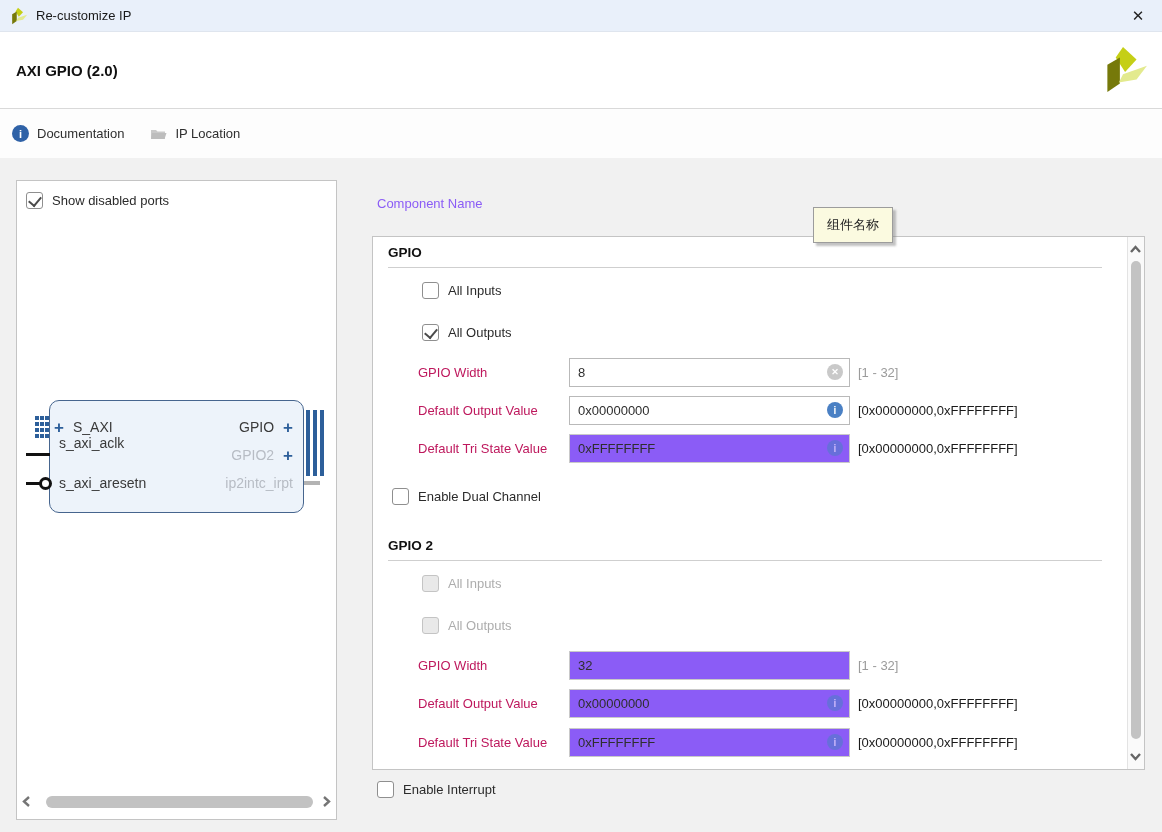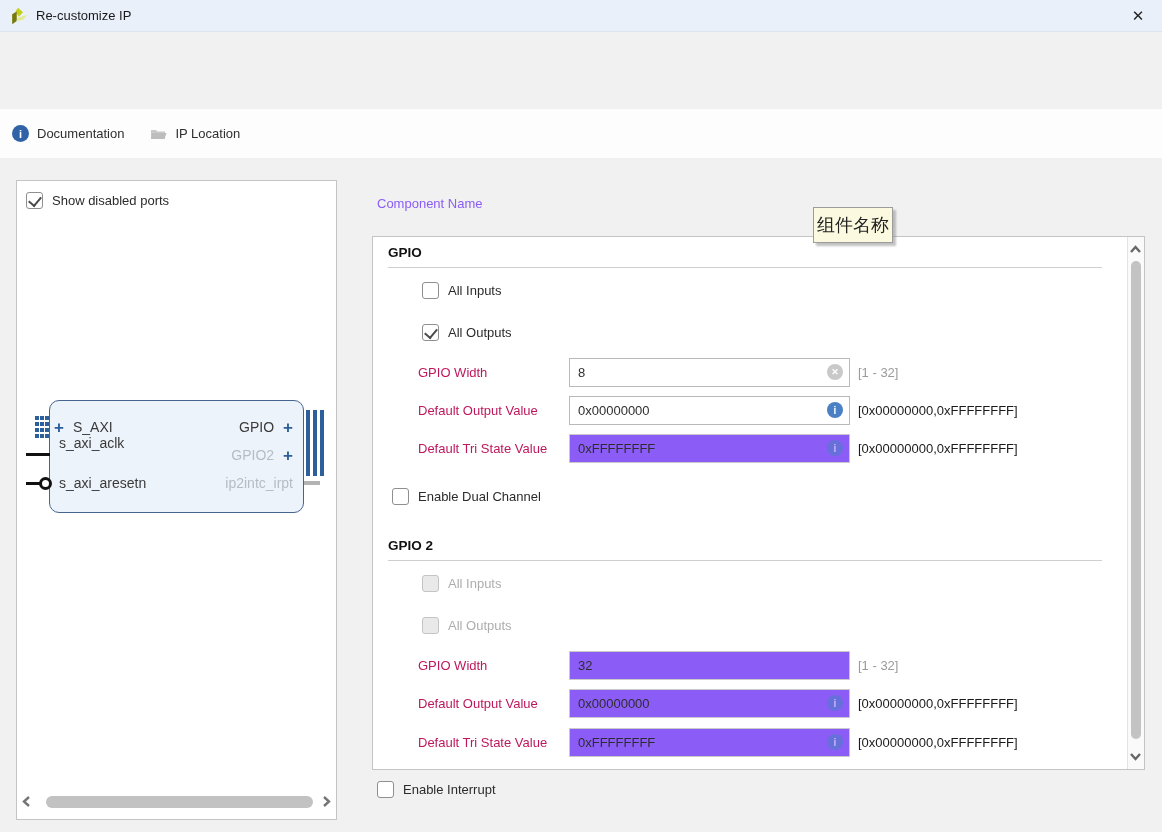--- a/index.html
+++ b/index.html
@@ -57,21 +57,21 @@
   .clear-ico { background:#c9c9c9; font-size:9px; font-weight:bold; }
   .info-ico { background:#4a80c4; font-size:10px; font-weight:bold; }
   .info-ico.dim { opacity:.55; }
   
   .comp-label { position:absolute; left:377px; top:196px; color:#8b5cf6;text-align:center; }
   .comp-input { position:absolute; left:498px; top:188px; width:639px; height:30px;
     background:#f1f1f1; border:1px solid #d6d6d6; font:13px "Liberation Sans", sans-serif;
     color:#333; padding:0 8px; }
   .tooltip { position:absolute; left:813px; top:207px; width:80px; height:36px; background:#fbfae0;
     border:1px solid #9c9c9c; box-shadow:3px 3px 2px rgba(120,120,120,.45); z-index:5;
-    display:flex; align-items:center; justify-content:center; font-size:18px; color:#222; }
+    display:flex; align-items:center; justify-content:center; font-size:13px; color:#222; }
   
   .blk { position:absolute; left:32px; top:219px; width:255px; height:113px;
     background:#edf3fa; border:1.5px solid #46658e; border-radius:10px; }
   .prow { position:absolute; display:flex; align-items:center; gap:9px; height:20px; font-size:14px; }
   .prow .plus { color:#2d5f9a; font-weight:bold; font-size:17px; line-height:17px; }
   .pname { color:#3a3a3a; }
   .pname.dim { color:#b7bcc4; }
   .stub { position:absolute; background:#111; }
   .stub.gray { background:#b3b3b3; }
   .ring { position:absolute; width:13px; height:13px; border:3.5px solid #111; border-radius:50%;
@@ -94,20 +94,28 @@
   <div class="titlebar">
     <svg class="app-ico" viewBox="0 0 48 48">
       <polygon points="24,4 36,15 26,26 18,13" fill="#c5cf16"></polygon>
       <polygon points="10,20 21,13 21,36 10,44" fill="#76790a"></polygon>
       <polygon points="24,28 46,21 36,33 20,36" fill="#e3ea8e"></polygon>
     </svg>
     <span class="ttl">Re-customize IP</span>
     <div class="close-btn">✕</div>
   </div>
 
+  <div class="header">
+    <span class="h-title">AXI GPIO (2.0)</span>
+    <svg class="logo" viewBox="0 0 48 48">
+      <polygon points="24,2 37,14 26,26 17,12" fill="#c5cf16"></polygon>
+      <polygon points="9,19 21,12 21,37 9,45" fill="#76790a"></polygon>
+      <polygon points="24,28 47,20 37,33 20,36" fill="#e3ea8e"></polygon>
+    </svg>
+  </div>
 
   <div class="toolbar">
     <div class="tool-item">
       <span class="info-circle">i</span>
       <span>Documentation</span>
     </div>
     <div class="tool-item">
       <svg width="17" height="14" viewBox="0 0 17 14">
         <path d="M1 3 L6 3 L7.5 4.5 L15 4.5 L15 12 L1 12 Z" fill="#c9c9c9"></path>
         <path d="M2 6 L16.5 6 L14.5 12 L1 12 Z" fill="#bdbdbd"></path>

